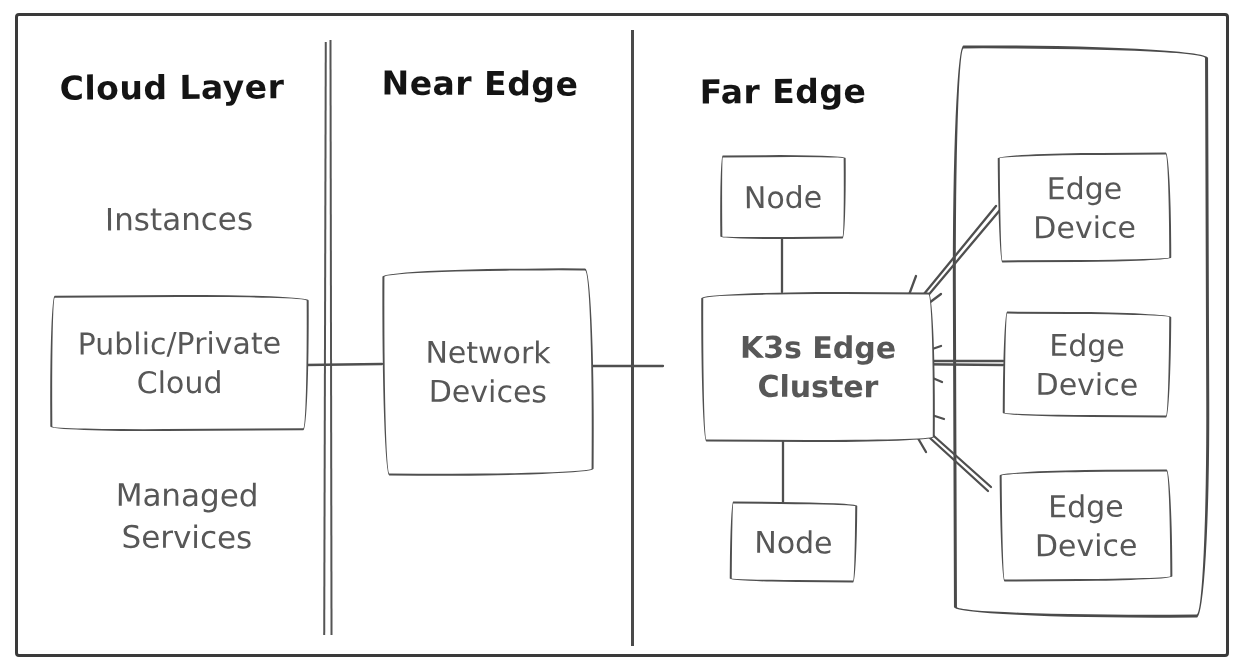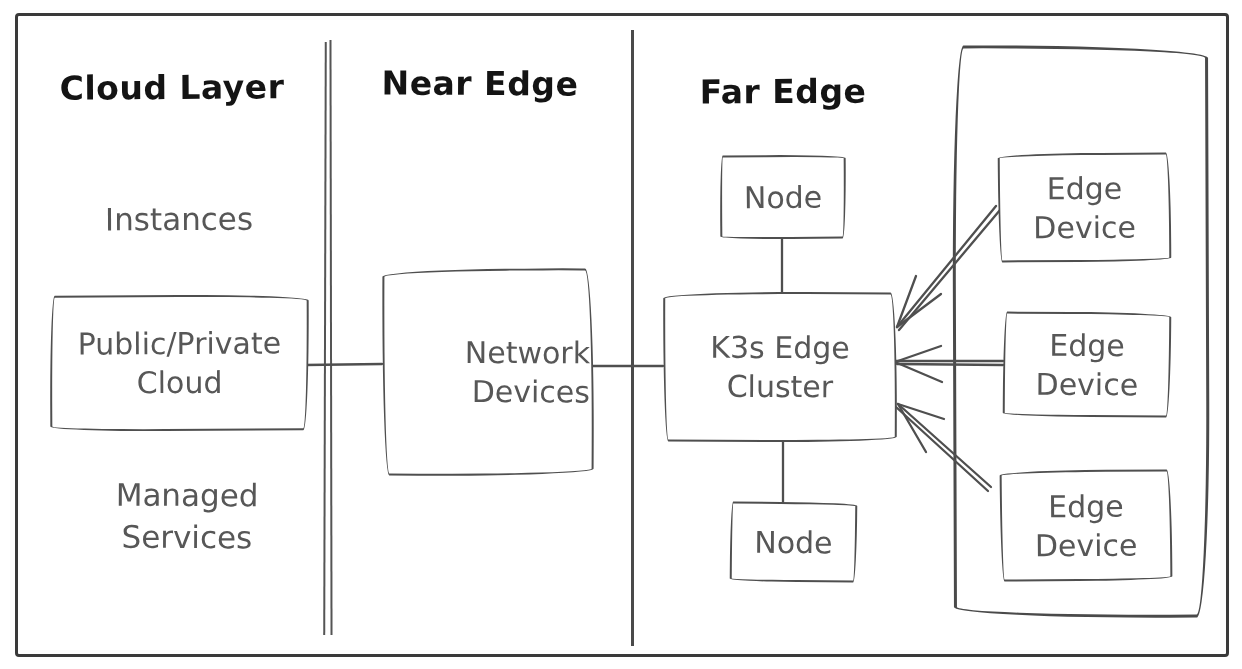--- a/index.html
+++ b/index.html
@@ -40,23 +40,23 @@
   .lbl-managed {left:87px;top:474px;width:200px;transform:rotate(.3deg);}
   
   .sbox{
     position:absolute;display:flex;align-items:center;justify-content:center;
     border:2.6px solid #4f4f4f;background:#fff;color:#575757;
     text-align:center;font-size:30px;line-height:39px;
   }
   .r1{border-radius:10px 255px 12px 225px / 225px 12px 255px 10px;}
   .r2{border-radius:255px 12px 225px 10px / 12px 225px 10px 255px;}
   .box-cloud  {left:50px; top:295px;width:255px;height:132px;transform:rotate(-.3deg);}
-  .box-network{left:382px;top:268px;width:208px;height:204px;transform:rotate(.25deg);text-align:right;}
+  .box-network{left:382px;top:268px;width:208px;height:204px;transform:rotate(.25deg);}
   .box-node-t {left:720px;top:155px;width:122px;height:80px; transform:rotate(-.5deg);}
-  .box-k3s    {left:663px;top:292px;width:230px;height:146px;transform:rotate(.2deg);}
+  .box-k3s    {left:701px;top:292px;width:230px;height:146px;transform:rotate(.2deg);font-weight:bold;}
   .box-node-b {left:730px;top:502px;width:123px;height:76px; transform:rotate(.4deg);}
   .box-dev1   {left:998px;top:153px;width:169px;height:105px;transform:rotate(-.3deg);}
   .box-dev2   {left:1003px;top:312px;width:164px;height:101px;transform:rotate(.3deg);}
   .box-dev3   {left:1000px;top:470px;width:168px;height:107px;transform:rotate(-.4deg);}
   .sbox .lbl{padding:0 2px;}
   
   .wires{position:absolute;left:0;top:0;width:1242px;height:669px;pointer-events:none;}
   .wires path{fill:none;stroke:#4f4f4f;stroke-width:2.3;stroke-linecap:round;}
 </style>
 </head>

